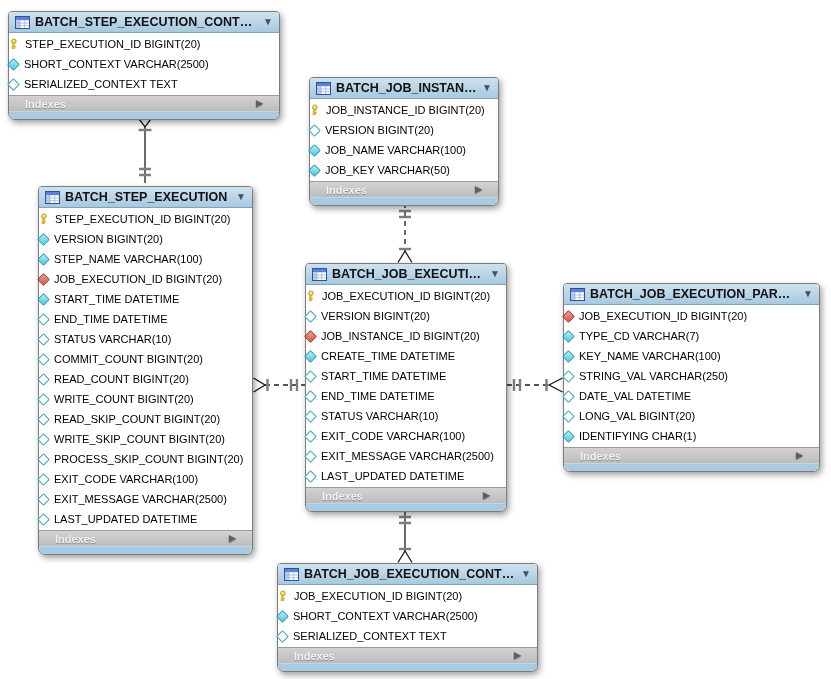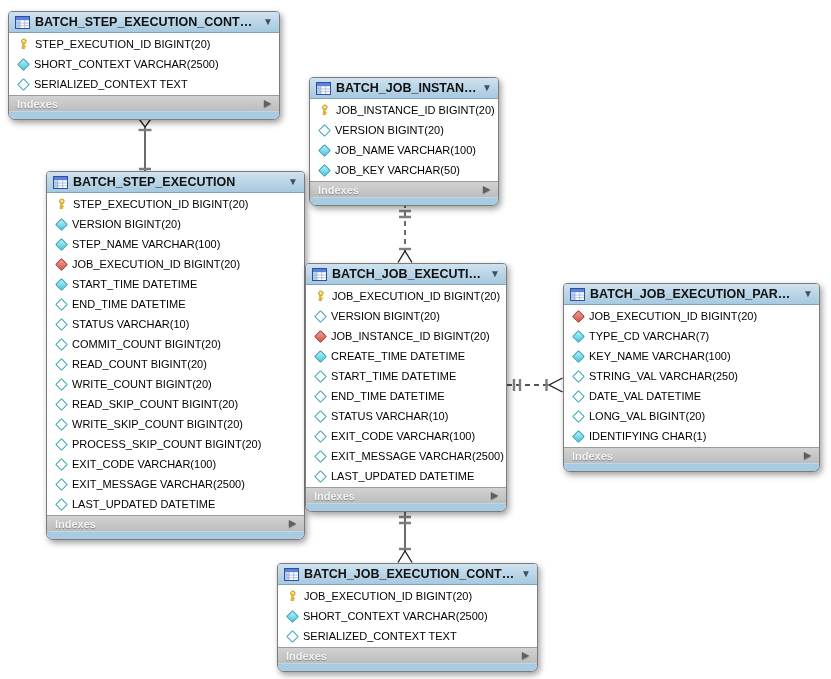--- a/index.html
+++ b/index.html
@@ -10,28 +10,28 @@
          border:1px solid #7c7c7c;border-radius:4px 4px 7px 7px;
          box-shadow:2px 3px 6px rgba(0,0,0,0.38);}
   .t-header{height:20px;display:flex;align-items:center;gap:5px;padding:0 6px;
             background:linear-gradient(#cfe2f0,#a6c9df);
             border-bottom:1px solid #84a2b7;border-radius:3px 3px 0 0;
             font-size:12.5px;font-weight:bold;color:#111;white-space:nowrap;}
   .t-icon{display:flex;flex:none;}
   .t-title{overflow:hidden;text-overflow:ellipsis;}
   .t-caret{margin-left:auto;color:#44505a;font-size:10px;line-height:1;}
   .t-body{background:#fff;padding:1px 0;}
-  .row{height:20px;display:flex;align-items:center;gap:6px;padding:0 10px;
+  .row{height:20px;display:flex;align-items:center;gap:6px;padding:0 0;
        font-size:11px;color:#000;white-space:nowrap;}
   .fi{flex:none;display:inline-flex;align-items:center;justify-content:center;width:10px;}
   .di{width:7px;height:7px;transform:rotate(45deg);border-radius:1px;}
   .di.filled{background:linear-gradient(135deg,#b8f0f8,#49c9dc);border:1px solid #2a9cb4;}
   .di.open{background:#fefefe;border:1px solid #3fa8bc;}
   .di.fk{background:linear-gradient(135deg,#f0a096,#d95448);border:1px solid #9c352c;}
-  .t-footer{height:15px;display:flex;align-items:center;padding:0 8px;
+  .t-footer{height:15px;display:flex;align-items:center;padding:0 16px;
             background:linear-gradient(#d2d2d2,#bdbdbd);border-top:1px solid #9b9b9b;
             font-size:11px;font-weight:bold;color:#f4f4f4;
             text-shadow:0 1px 1px rgba(0,0,0,0.3);}
   .t-arrow{margin-left:auto;color:#5f5f5f;font-size:9px;line-height:1;}
   .t-strip{height:7px;background:#a9cbe2;border-top:1px solid #bdd8ea;border-radius:0 0 6px 6px;}
   .wline{stroke:#1c1c1c;stroke-width:1.3;fill:none;}
   .wdash{stroke-dasharray:5 4;}
   .wbar{stroke:#7d7d7d;stroke-width:2.4;fill:none;}
 </style>
 </head>
@@ -160,21 +160,21 @@
           <span class="fi di filled"></span>
           <span class="ft">JOB_KEY VARCHAR(50)</span>
         </div>
       </div>
       <div class="t-footer">
         <span>Indexes</span>
         <span class="t-arrow">▶</span>
       </div>
       <div class="t-strip"></div>
     </div>
-  <div class="table" style="left:38px;top:171px;width:259px;margin-left:8px;">
+  <div class="table" style="left:38px;top:186px;width:215px;">
       <div class="t-header">
         <span class="t-icon">
           <svg width="15" height="13" viewBox="0 0 15 13">
             <rect x="0.5" y="0.5" width="14" height="12" fill="#ffffff" stroke="#2d4f9e"></rect>
             <rect x="1" y="1" width="13" height="3.2" fill="#5b82d8"></rect>
             <rect x="1" y="4.2" width="4" height="7.8" fill="#b9cdf2"></rect>
             <path d="M5 4.2 V12 M9.7 4.2 V12 M1 7 H14 M1 9.7 H14" stroke="#9db2d8" stroke-width="0.8" fill="none"></path>
           </svg>
         </span>
         <span class="t-title">BATCH_STEP_EXECUTION</span>

